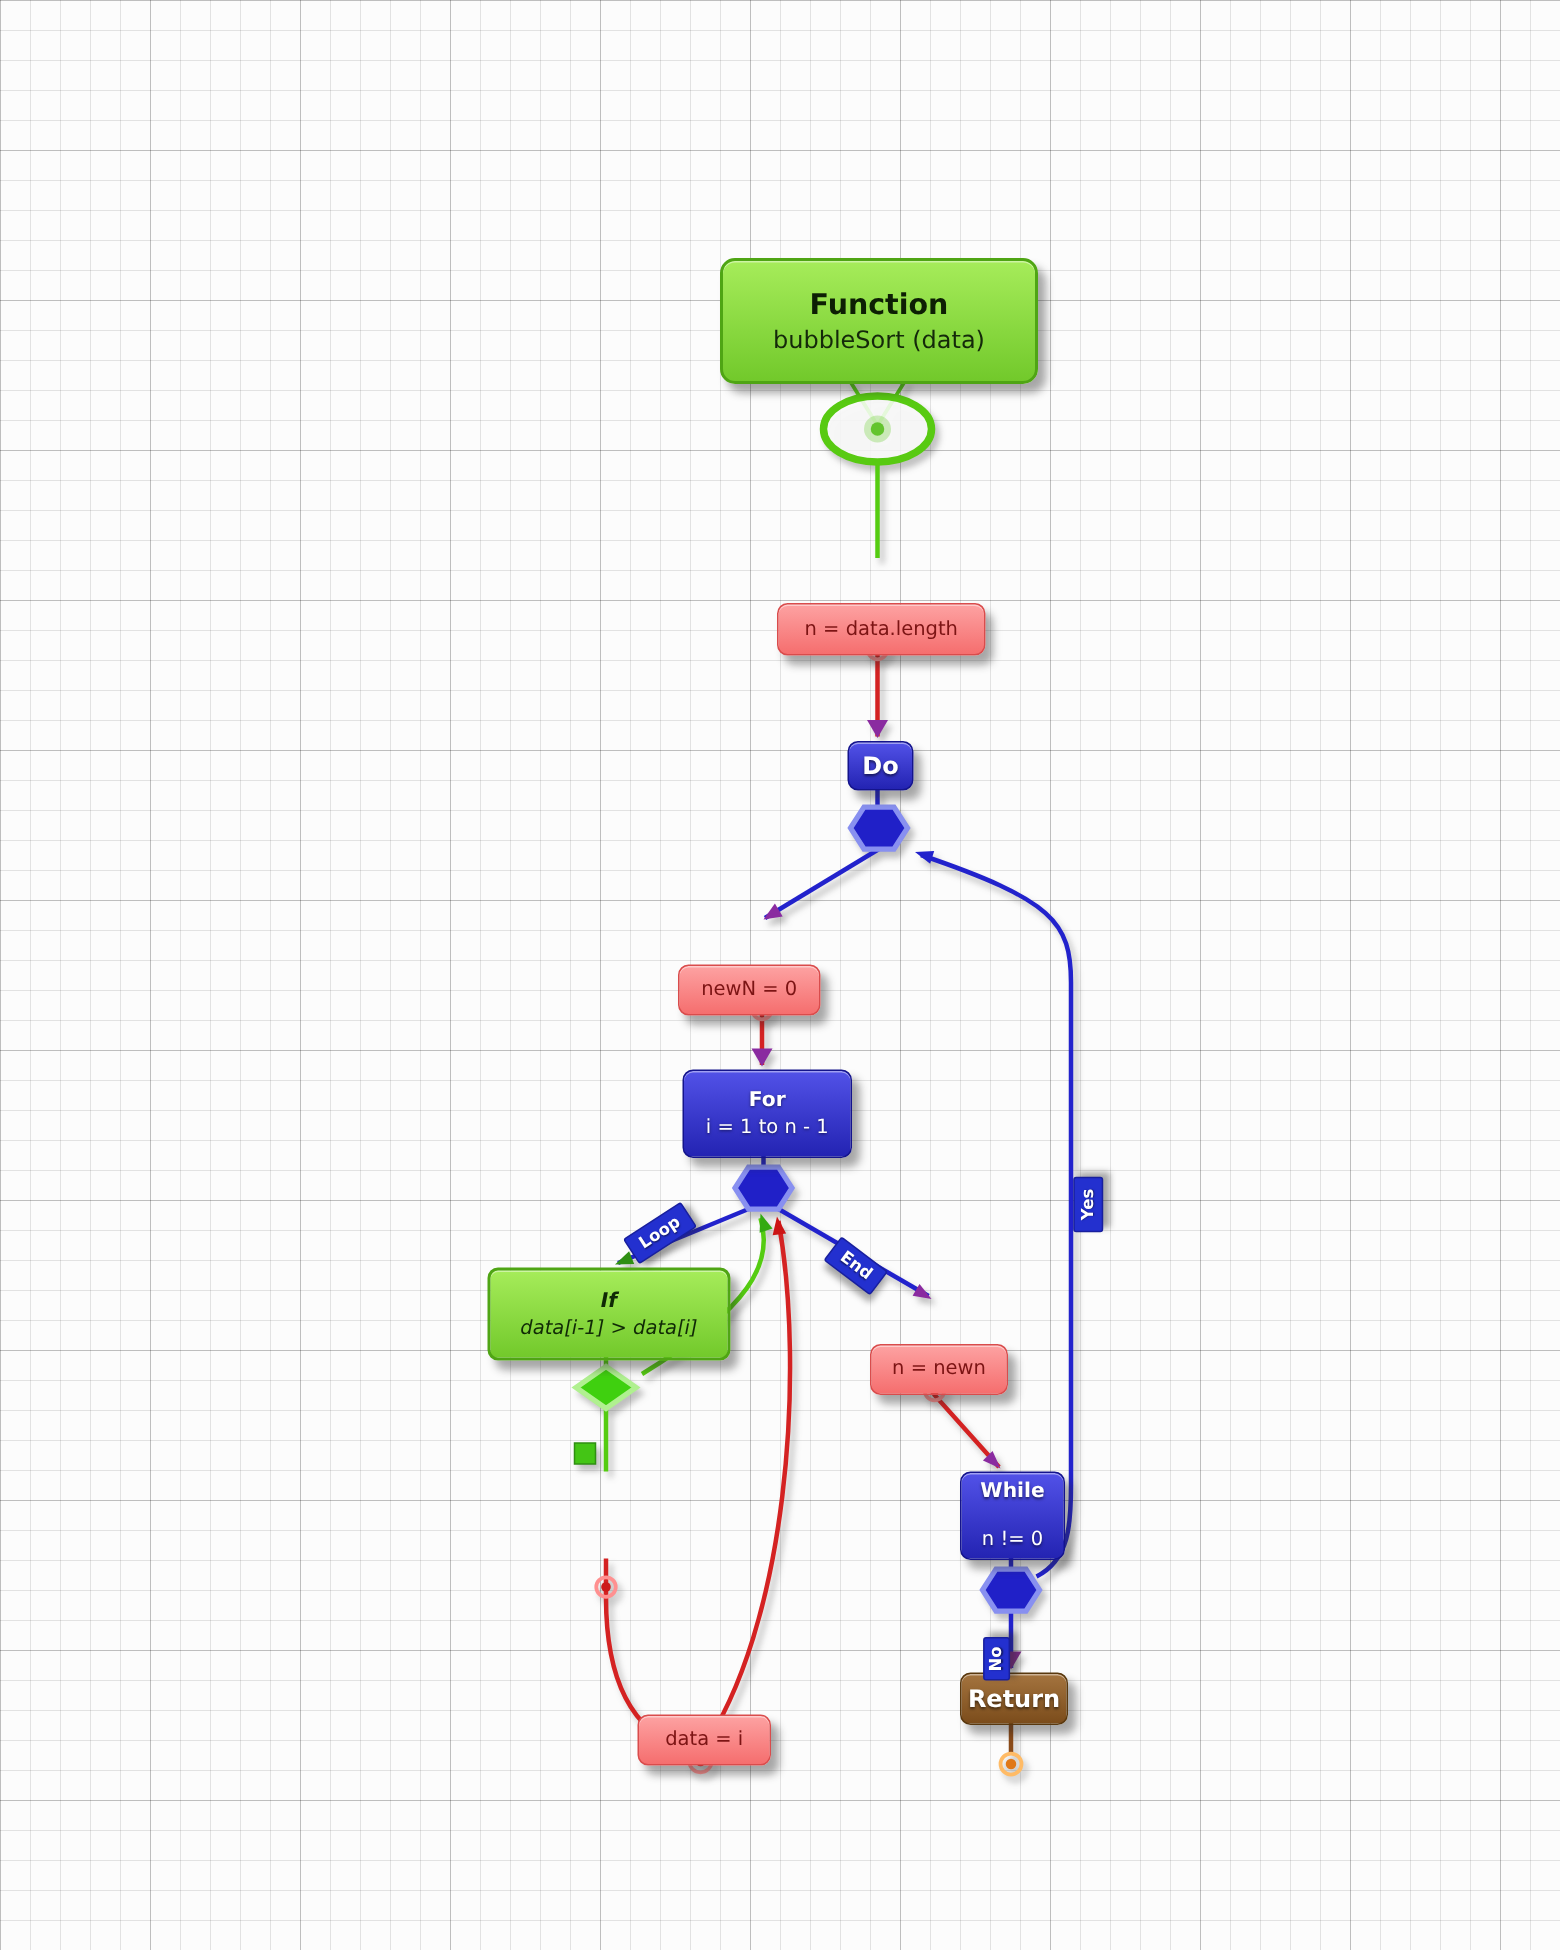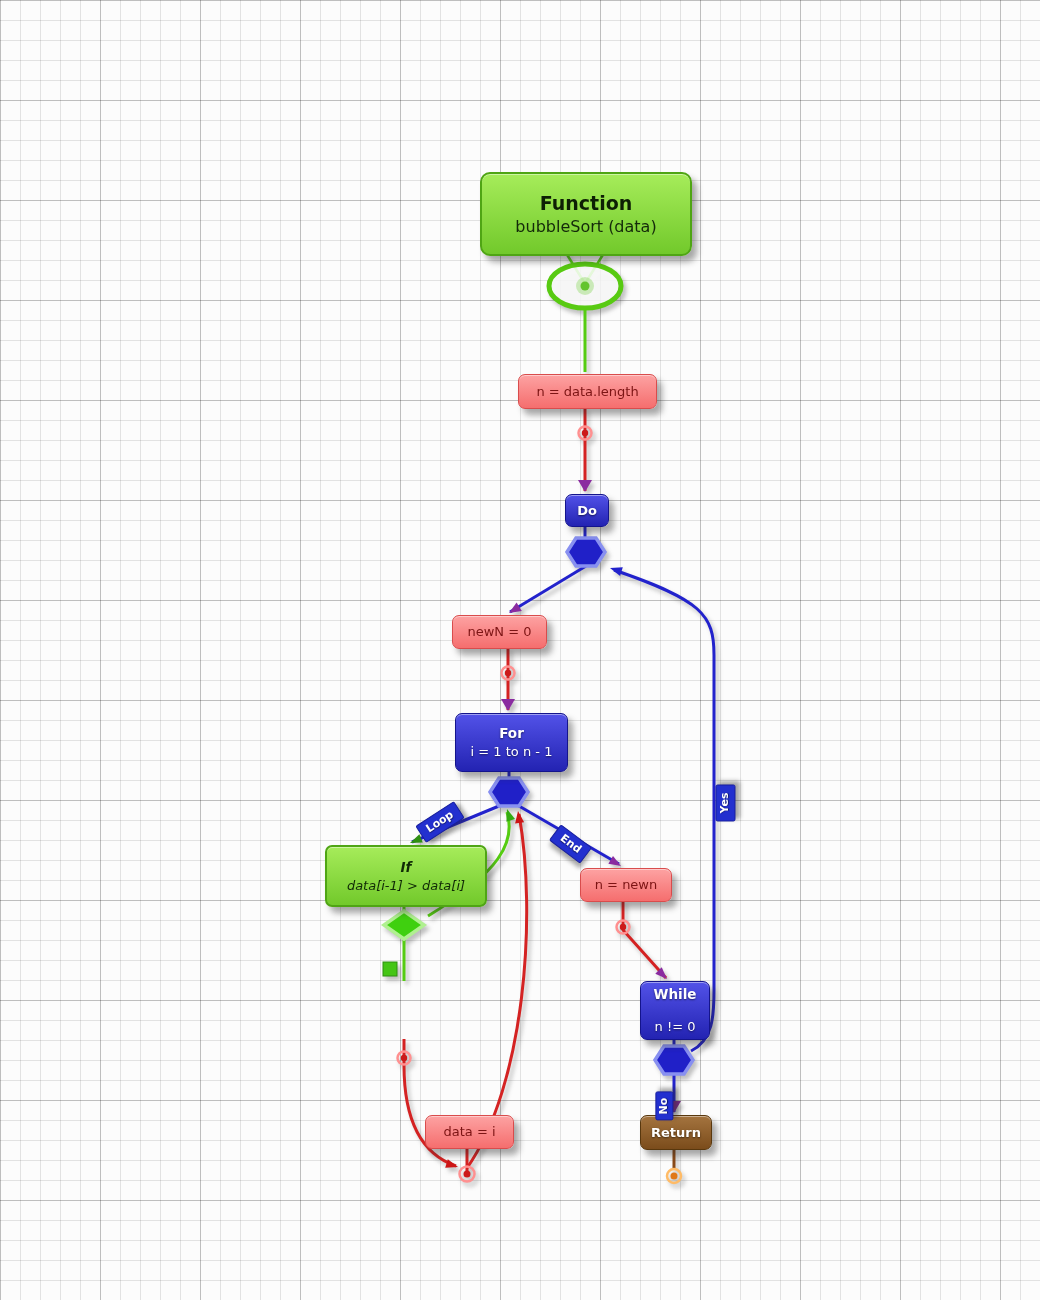--- a/index.html
+++ b/index.html
@@ -20,30 +20,30 @@
     position:absolute;left:0;top:0;z-index:1;
     filter:drop-shadow(3px 4px 2px rgba(50,50,50,0.30));
   }
   .node{
     position:absolute;z-index:2;
     display:flex;flex-direction:column;align-items:center;justify-content:center;
     text-align:center;border-radius:7px;
     box-shadow:5px 6px 6px rgba(40,40,40,0.40), inset 0 1px 0 rgba(255,255,255,0.45);
   }
   .node.green{background:linear-gradient(#a6ec5a,#72c92b);border:2px solid #4fa514;color:#102a06;}
-  .node.salmon{background:linear-gradient(#fda2a2,#f56e6e);border:1px solid #d94c4c;color:#7c1414;}
+  .node.salmon{background:linear-gradient(#fda2a2,#f56e6e);border:1px solid #d94c4c;color:#7c1414;margin-top:28px;}
   .node.blue{background:linear-gradient(#5252e8,#2323b2);border:1px solid #14148c;color:#ffffff;text-shadow:0 1px 2px rgba(0,0,0,0.55);}
   .node.brown{background:linear-gradient(#a4743f,#7b4c1b);border:1px solid #59380e;color:#ffffff;text-shadow:0 1px 2px rgba(0,0,0,0.55);}
   .node .title{font-weight:bold;}
   .node.big .title{font-size:19px;line-height:26px;color:#0d1f04;}
   .node.big .subtitle{font-size:16px;line-height:22px;color:#14290a;}
   .node.mid .title{font-size:13.5px;line-height:19px;text-align:right;}
   .node.mid .subtitle{font-size:13px;line-height:18px;}
   .node.small{font-size:13px;line-height:16px;}
-  .node.small .title{font-size:13px;}
+  .node.small .title{font-size:16px;}
   .edge-label{
     position:absolute;z-index:3;
     background:#2330cf;border:1px solid #181f9e;color:#fff;
     font-size:11px;font-weight:bold;line-height:14px;
     padding:2px 7px;border-radius:2px;
     box-shadow:3px 4px 4px rgba(40,40,40,0.40);
     text-shadow:0 1px 1px rgba(0,0,0,0.5);
     white-space:nowrap;
   }
 </style>

